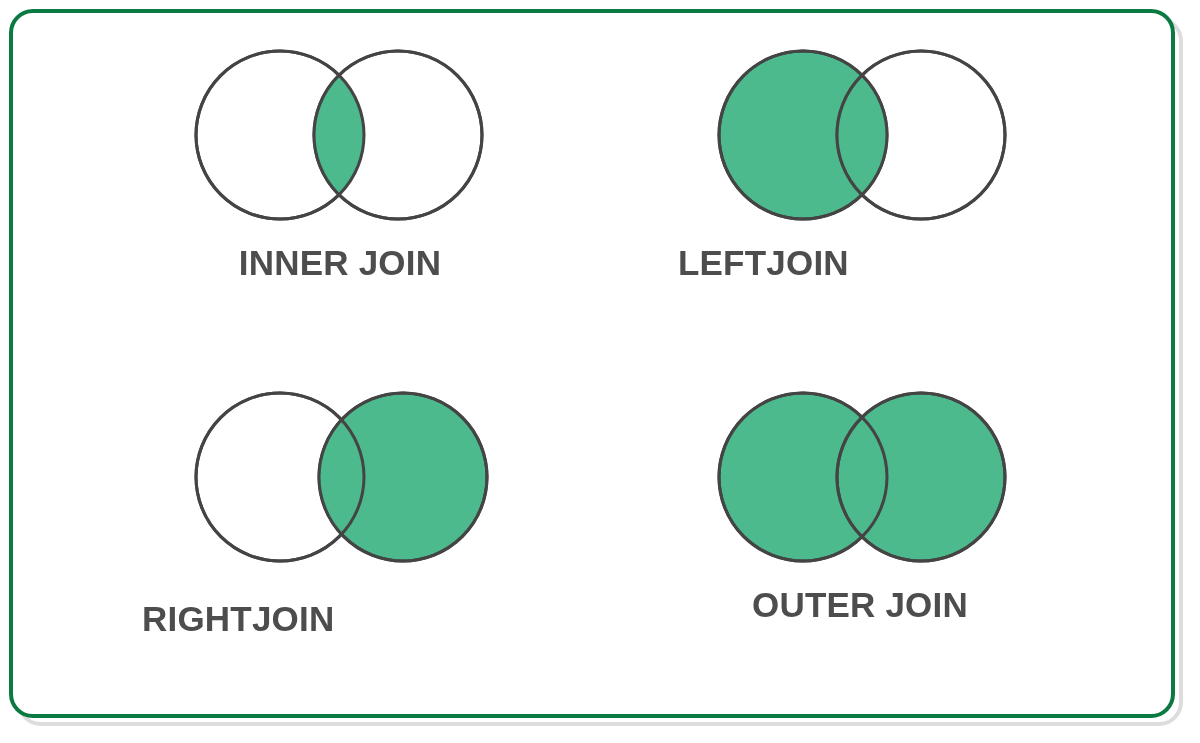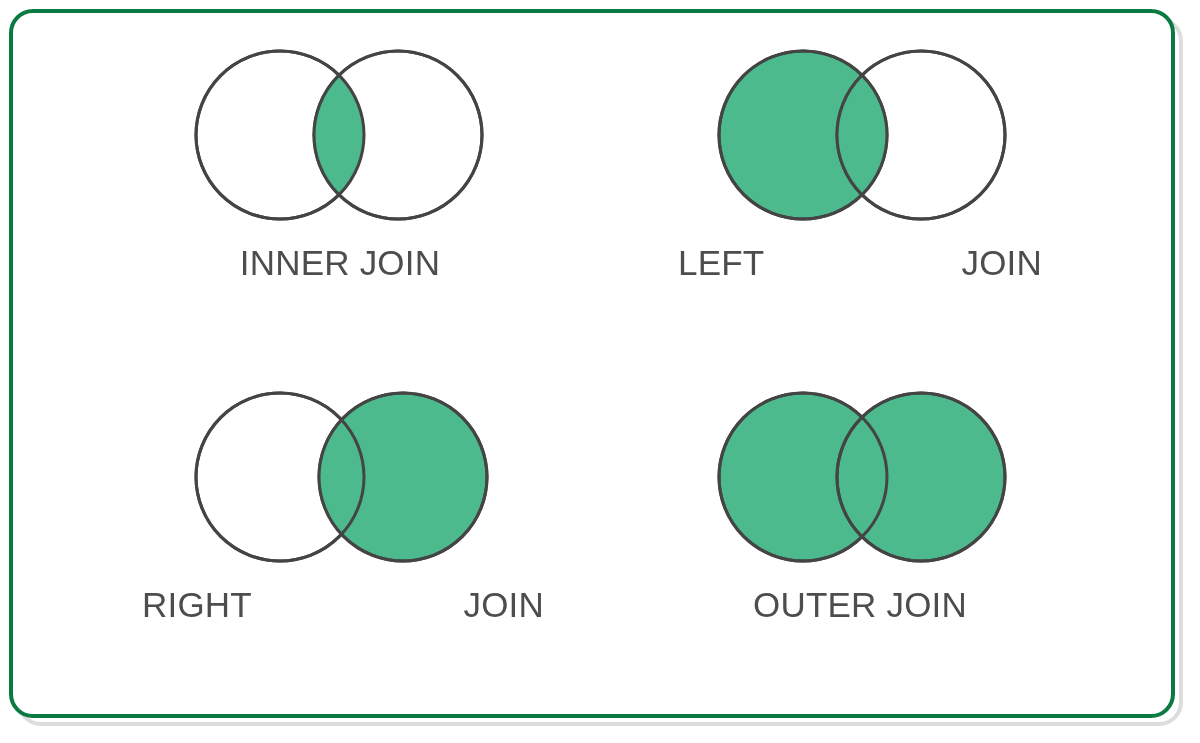--- a/index.html
+++ b/index.html
@@ -70,28 +70,28 @@
   
   .venn-label {
     position: absolute;
     left: 0;
     top: 206px;
     width: 440px;
     height: 54px;
     display: flex;
     align-items: center;
     font-size: 35px;
-    font-weight: 400;
+    font-weight: 700;
     letter-spacing: 0.2px;
     color: #4d4d4d;
     white-space: pre;
   }
   .venn-label.center   { justify-content: center; }
-  .venn-label.split    { justify-content: space-between; padding: 0 38px; box-sizing: border-box; }
-  .venn-label.split.wide { padding: 0 16px 0 22px; }
+  .venn-label.split    { justify-content: flex-start; padding: 0 38px; box-sizing: border-box; }
+  .venn-label.split.wide { padding: 0 16px 0 22px; margin-top: 14px; }
   .label-part { display: inline-block; }
 </style>
 </head>
 <body>
 
 <div id="stage">
 
   <div class="panel-shadow"></div>
   <div class="panel"></div>
 

